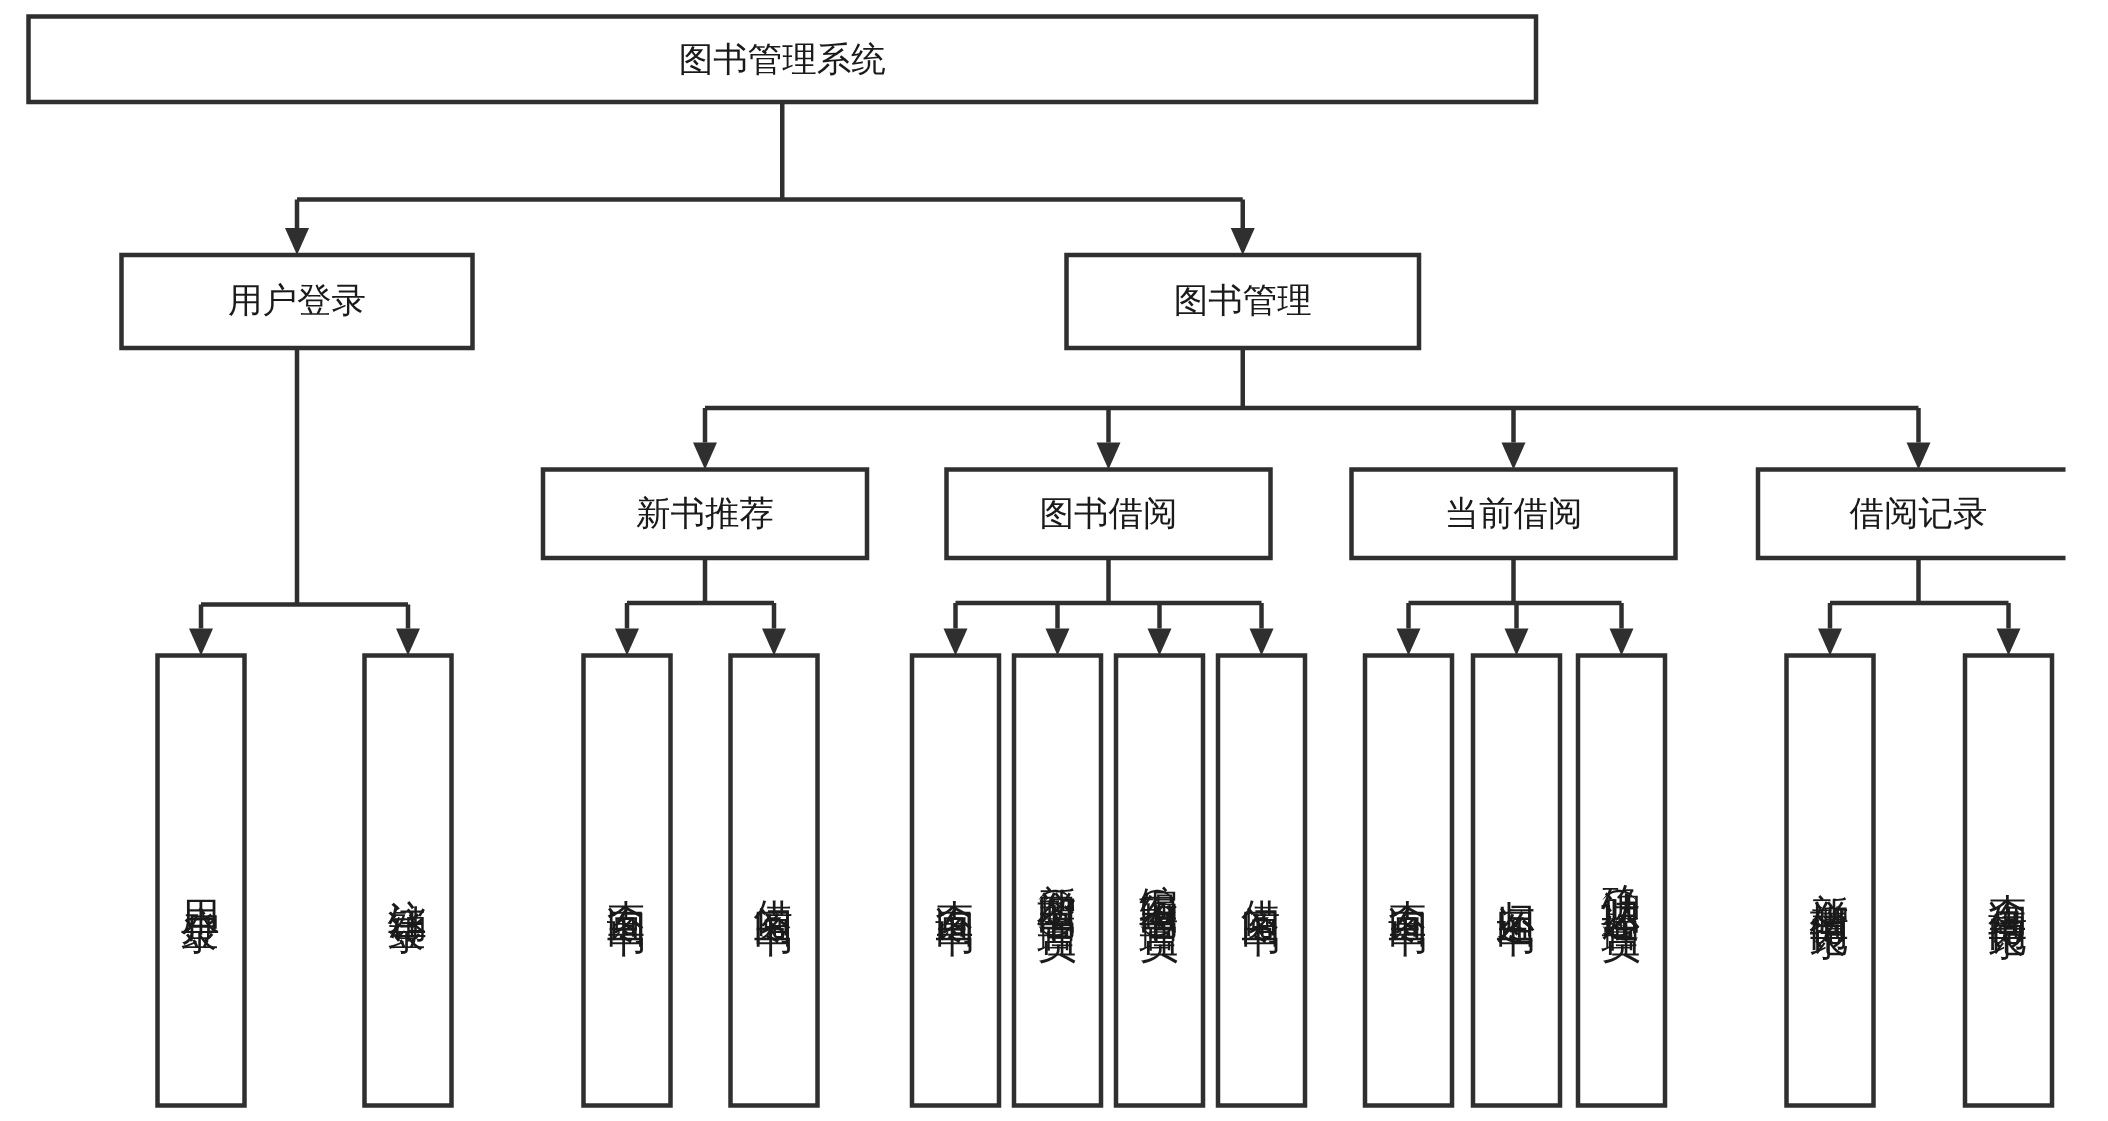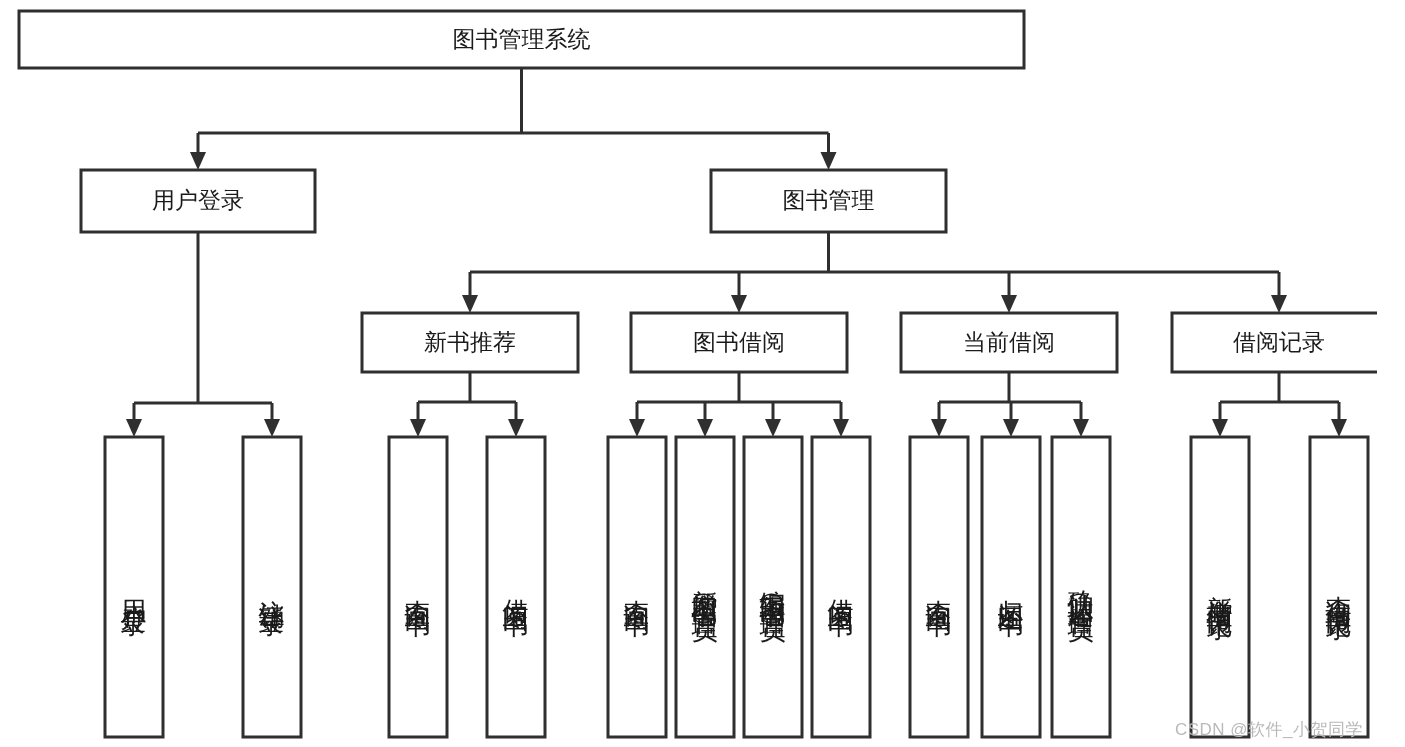--- a/index.html
+++ b/index.html
@@ -208,14 +208,13 @@
   <div class="leaf-label" style="left:608px; top:437px; width:58px; height:300px;">查询图书</div>
   <div class="leaf-label" style="left:676px; top:437px; width:58px; height:300px;">新增图书（管理员）</div>
   <div class="leaf-label" style="left:744px; top:437px; width:58px; height:300px;">编辑图书（管理员）</div>
   <div class="leaf-label" style="left:812px; top:437px; width:58px; height:300px;">借阅图书</div>
   <div class="leaf-label" style="left:910px; top:437px; width:58px; height:300px;">查询图书</div>
   <div class="leaf-label" style="left:982px; top:437px; width:58px; height:300px;">归还图书</div>
   <div class="leaf-label" style="left:1052px; top:437px; width:58px; height:300px;">确认归还（管理员）</div>
   <div class="leaf-label" style="left:1191px; top:437px; width:58px; height:300px;">新增借阅记录</div>
   <div class="leaf-label" style="left:1310px; top:437px; width:58px; height:300px;">查询借阅记录</div>
 
-  <div class="watermark">CSDN @软件_小贺同学</div>
 </div>
 
 </body></html>

